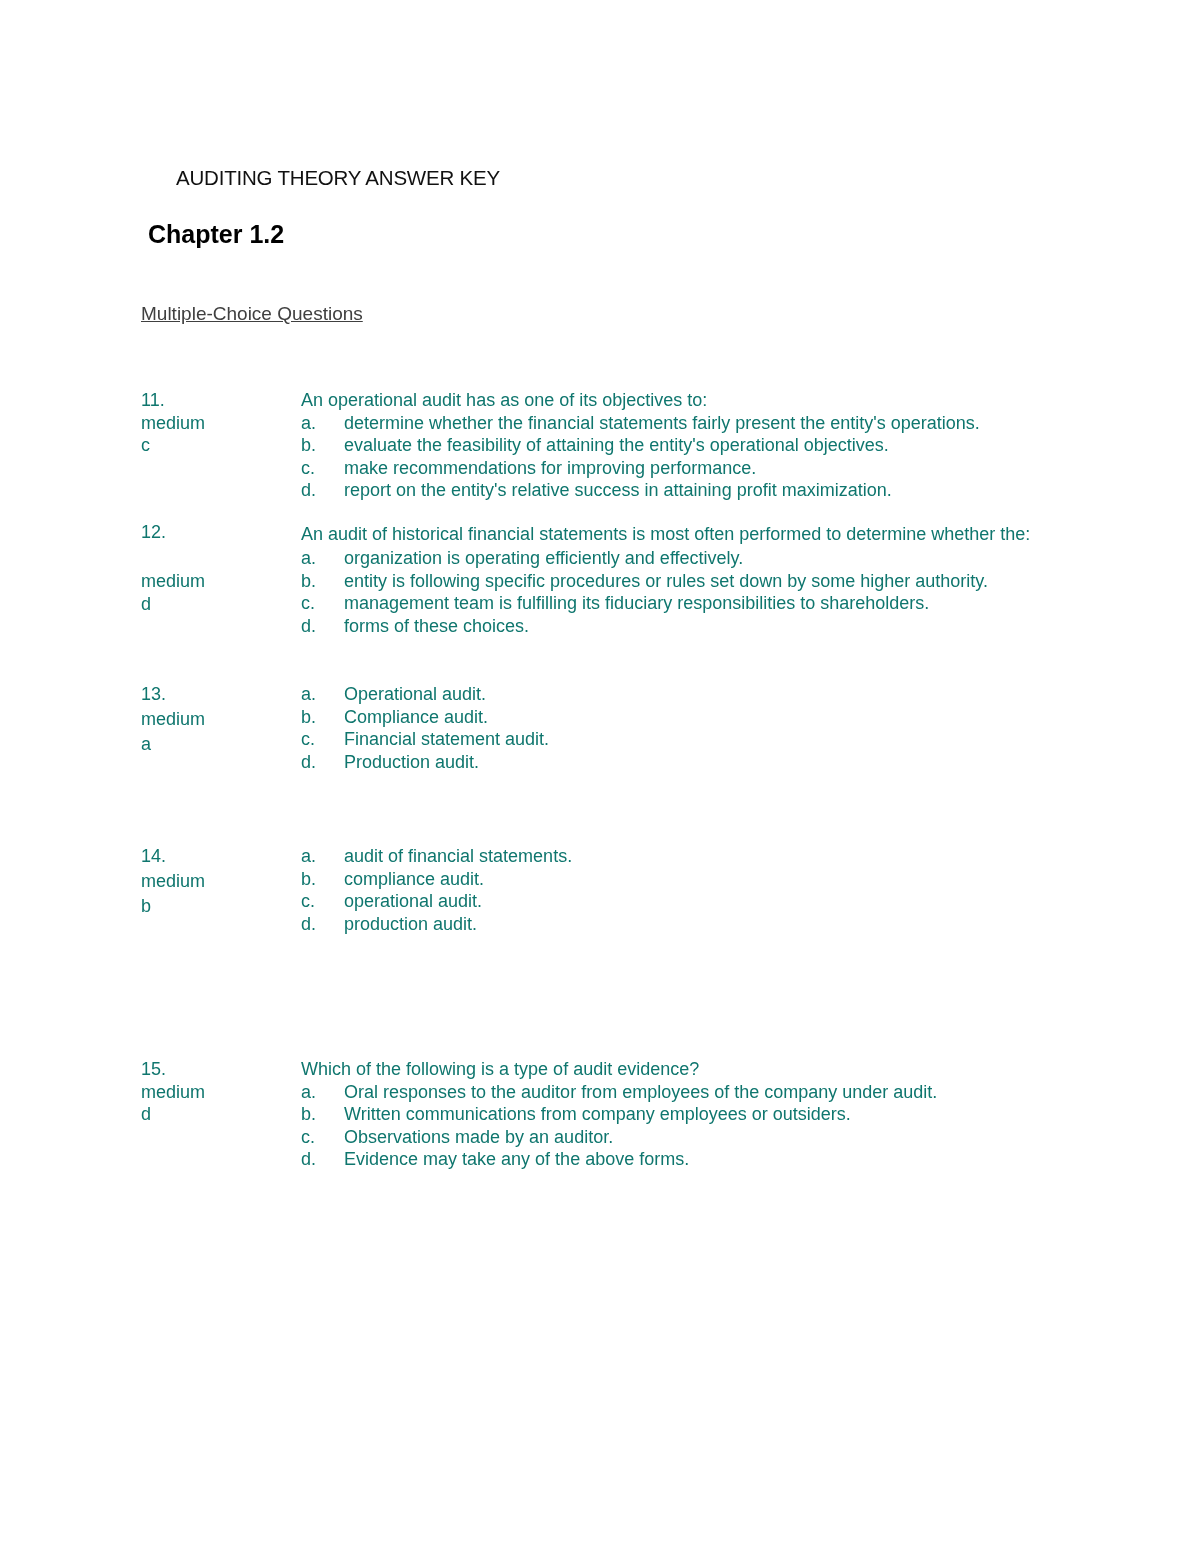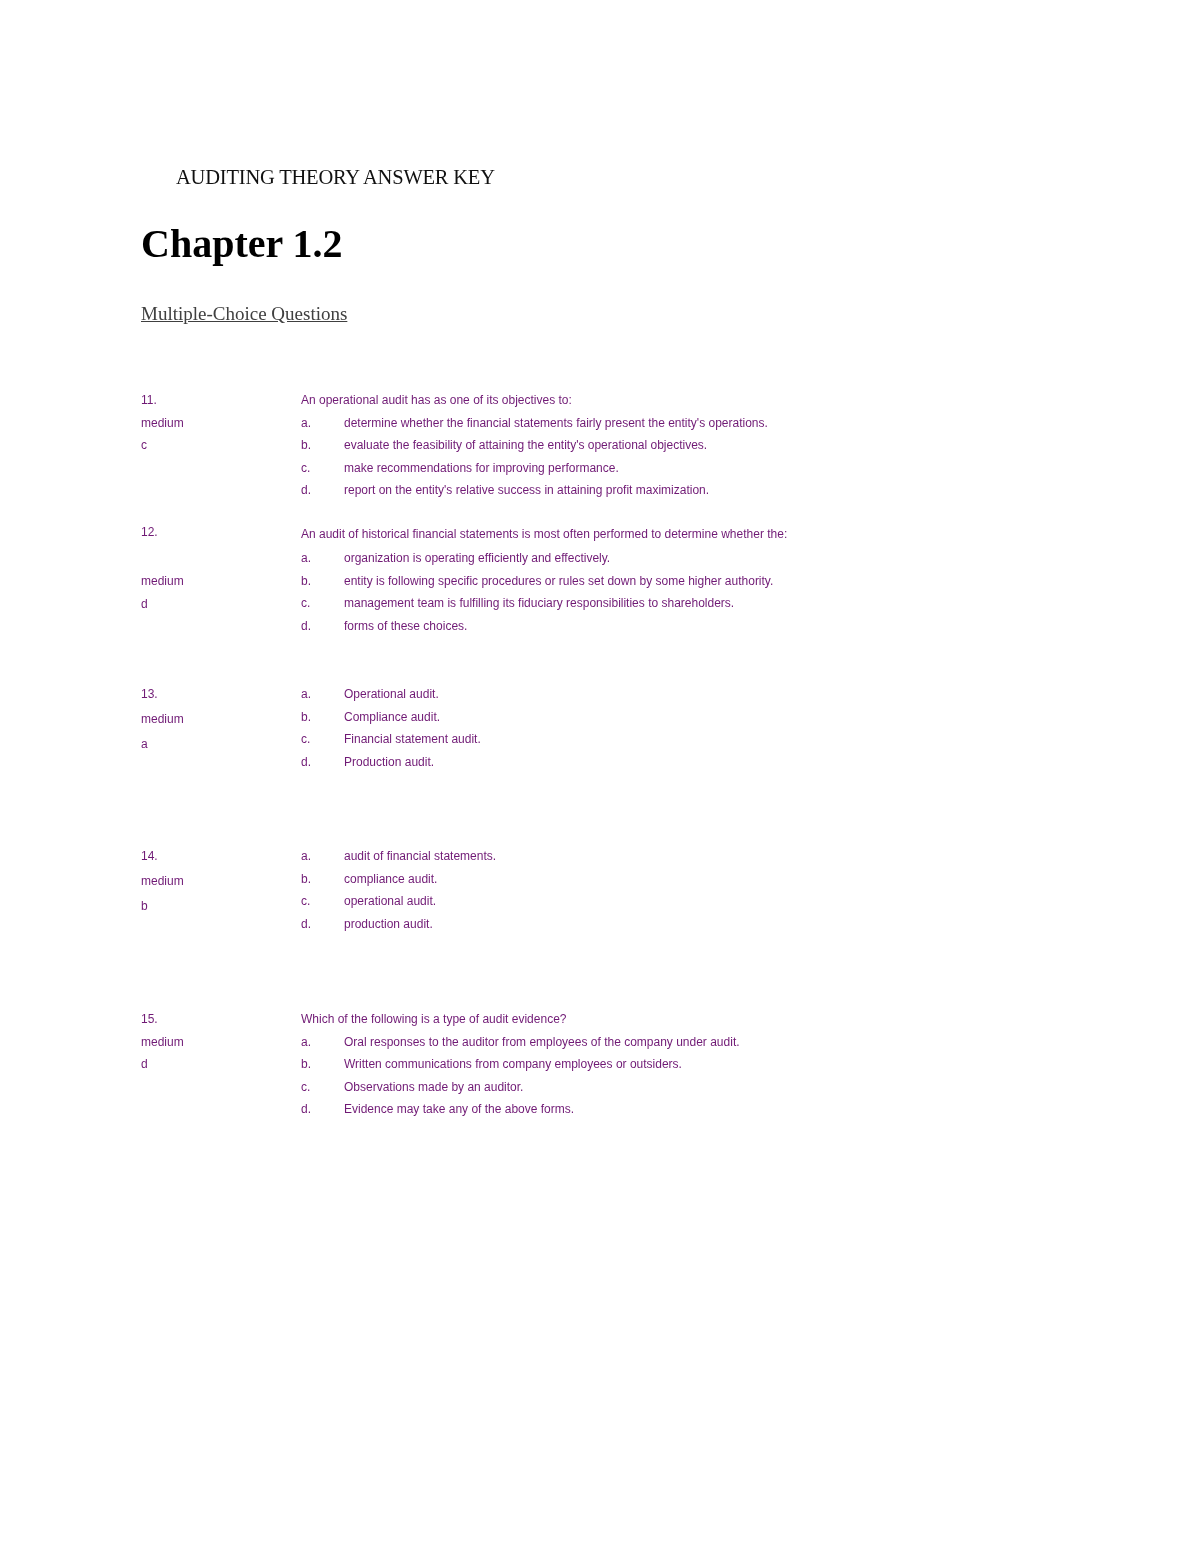--- a/index.html
+++ b/index.html
@@ -1,22 +1,22 @@
 <!DOCTYPE html>
 <html><head>
 <meta charset="utf-8">
 <style>
   html, body { margin: 0; padding: 0; background: #ffffff; }
   body { width: 1200px; height: 1553px; position: relative; overflow: hidden;
          font-family: "Liberation Sans", sans-serif; color: #000; }
-  .abs { position: absolute; font-family: Liberation Serif, serif; }
+  .abs { position: absolute; }
   .header-title { left: 176px; top: 166px; font-size: 20.5px; letter-spacing: -0.2px; color: #111; white-space: nowrap; }
-  .chapter-title { left: 141px; top: 220px; font-size: 40px; font-weight: bold; white-space: nowrap; }
+  .chapter-title { left: 148px; top: 220px; font-size: 25px; font-weight: bold; white-space: nowrap; }
   .section-title { left: 141px; top: 303px; font-size: 19px; text-decoration: underline; white-space: nowrap; color: #404040; }
-  .q { position: absolute; left: 141px; width: 930px; font-size: 12px; line-height: 22.6px; color: #701a75; }
+  .q { position: absolute; left: 141px; width: 930px; font-size: 18px; line-height: 22.6px; color: #0f766e; }
   .q .meta { position: absolute; left: 0; top: 0; width: 150px; }
   .q .meta div { height: 22.6px; }
   .q .body { margin-left: 160px; }
   .q .stem { text-align: justify; }
   .q .opt { display: flex; height: 22.6px; white-space: nowrap; }
   .q .opt .letter { width: 43px; flex: none; }
   .q .opt .text { flex: 1; }
   .q.q12 .stem { line-height: 26px; }
   .q.q12 .meta .num { height: 26px; }
   .q.q12 .meta .diff { margin-top: 23px; }
@@ -130,21 +130,21 @@
         <span class="letter">c.</span>
         <span class="text">operational audit.</span>
       </div>
     <div class="opt">
         <span class="letter">d.</span>
         <span class="text">production audit.</span>
       </div>
   </div>
 </div>
 
-<div class="q q15" style="top:1008px;">
+<div class="q q15" style="top:1058px;">
   <div class="meta">
     <div class="num">15.</div>
     <div class="diff">medium</div>
     <div class="ans">d</div>
   </div>
   <div class="body">
     <div class="stem">Which of the following is a type of audit evidence?</div>
     <div class="opt">
         <span class="letter">a.</span>
         <span class="text">Oral responses to the auditor from employees of the company under audit.</span>

